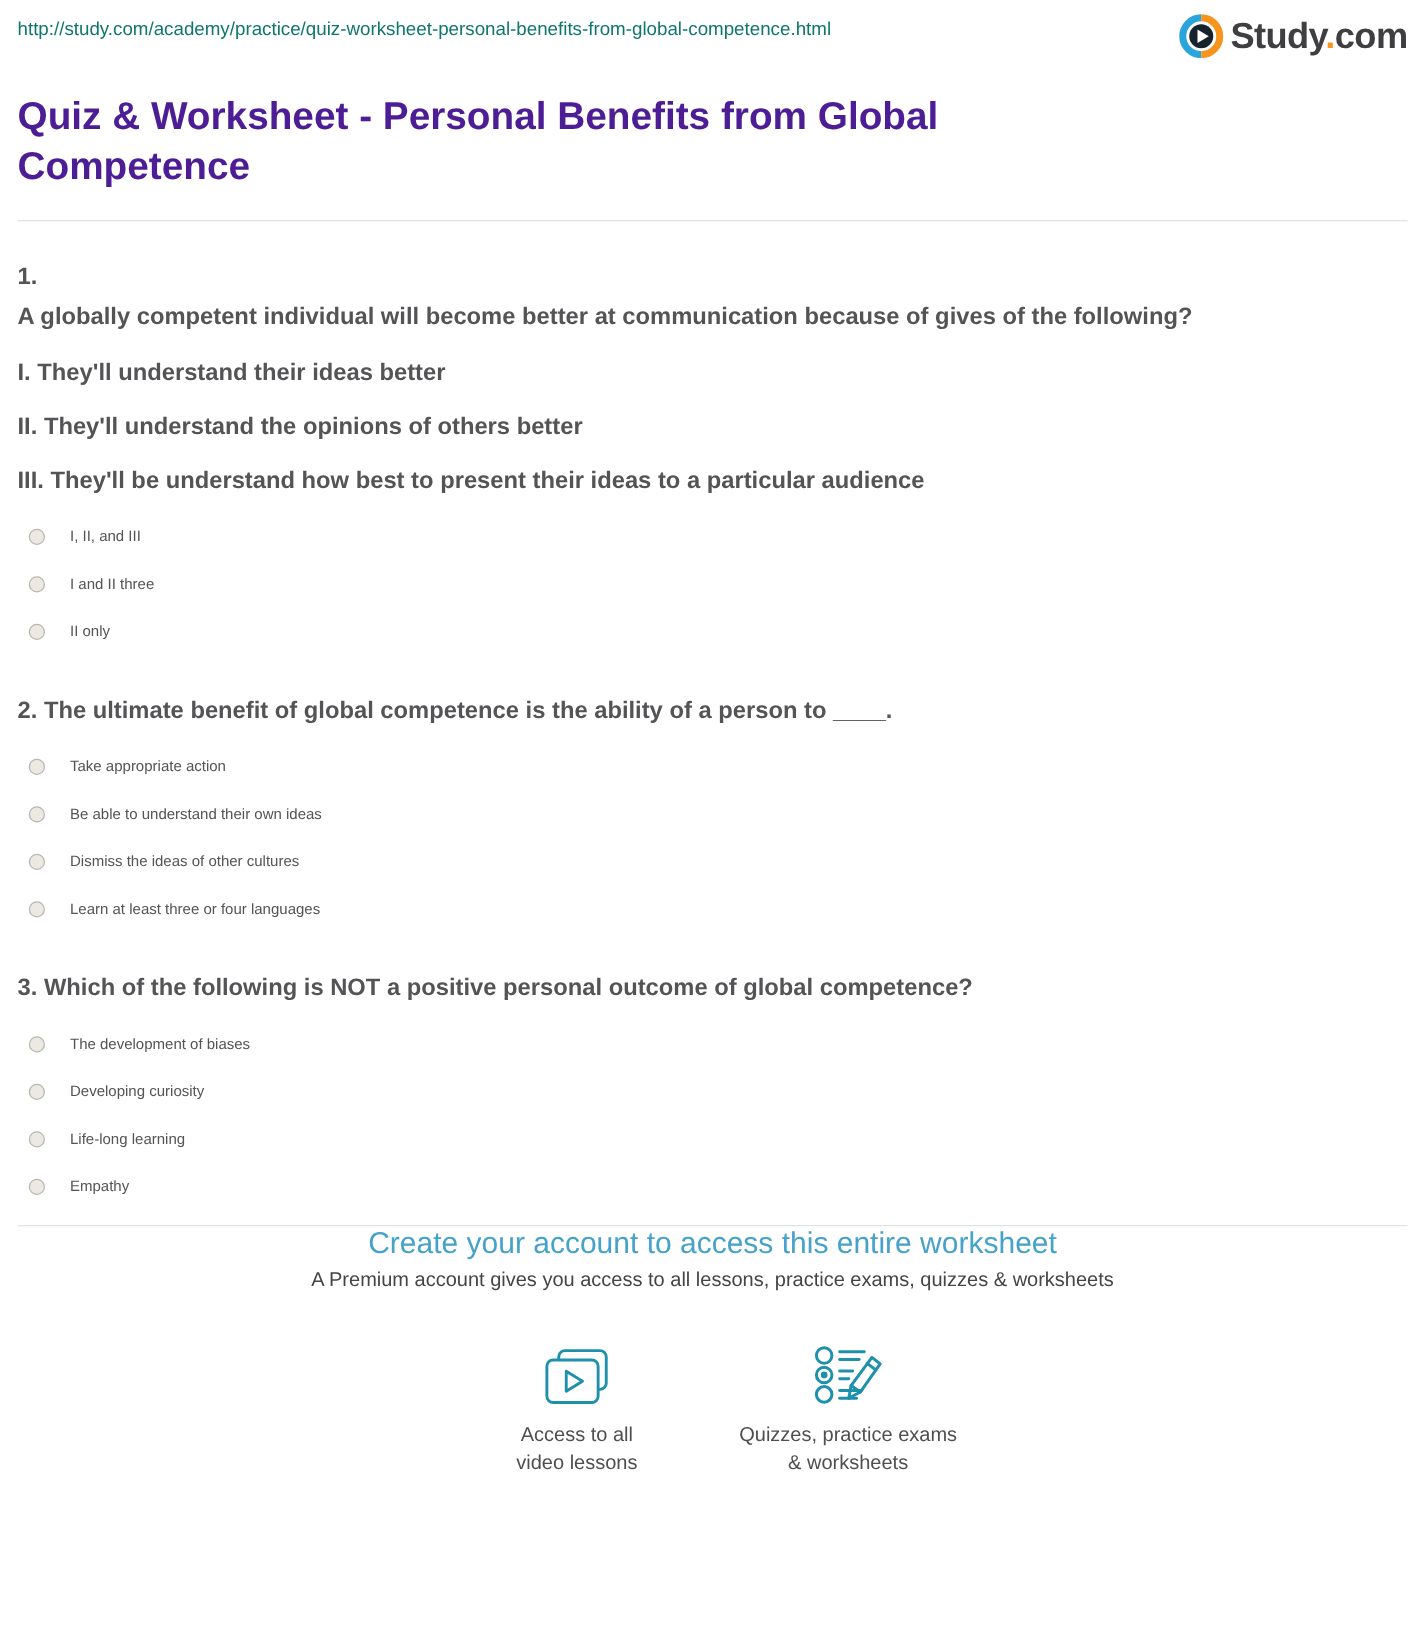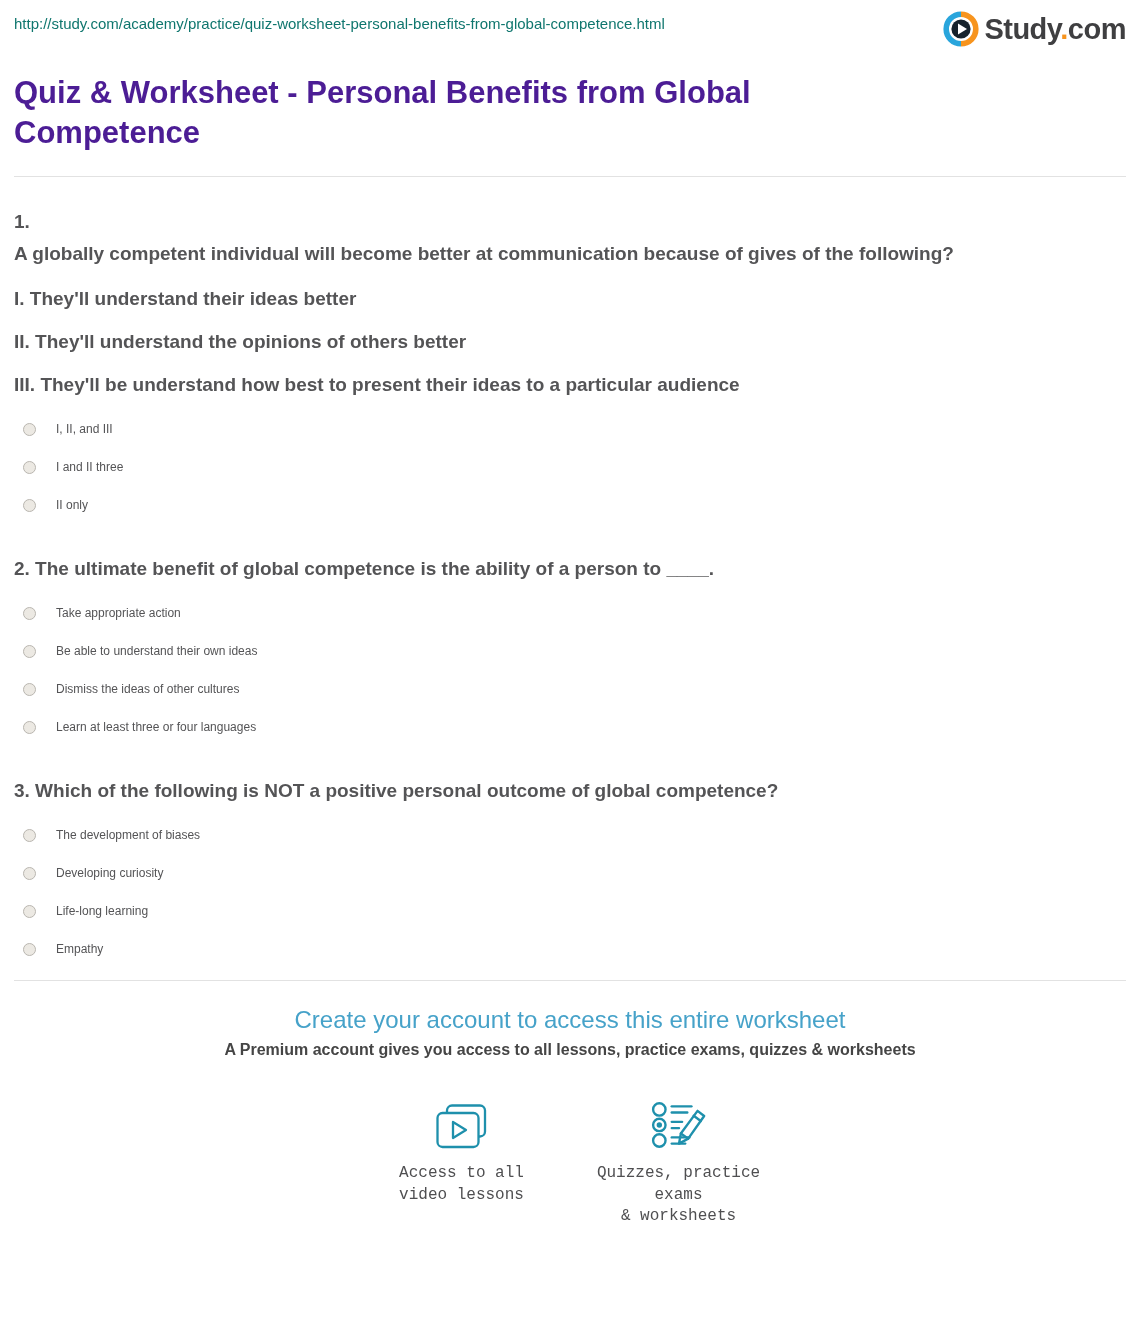--- a/index.html
+++ b/index.html
@@ -55,38 +55,37 @@
     border: 1px solid #b9b6b0;
     margin-left: 9px;
     flex: none;
   }
   .option-label { font-size: 12px; color: #545456; margin-left: 20px; }
 
   
   .cta-divider { border: none; border-top: 1px solid #e2e2e2; margin-top: 24px; }
   .cta { text-align: center; }
   .cta-title {
-    margin-top: 25px;
     font-size: 24px;
     font-weight: 400;
     color: #46a2c9;
     cursor: pointer;
     display: inline-block;
   }
-  .cta-sub { margin-top: 7px; font-size: 16px; color: #454545; font-weight: bold; }
+  .cta-sub { margin-top: 7px; font-size: 16px; color: #454545; }
 
   .features {
     margin-top: 34px;
     display: flex;
     justify-content: center;
   }
   .feature { width: 217px; text-align: center; }
   .feature-icon { height: 58px; display: flex; align-items: flex-end; justify-content: center; }
   .feature-label { margin-top: 12px; font-size: 16px; color: #4f4f51; line-height: 1.35; }
-  .feature-label span { display: block; font-family: Liberation Mono, monospace; }
+  .feature-label span { display: block; }
 
   svg { display: block; }
 </style>
 </head>
 <body>
 
 <div class="container">
 
   <div class="header">
     <div class="url-text">http://study.com/academy/practice/quiz-worksheet-personal-benefits-from-global-competence.html</div>

